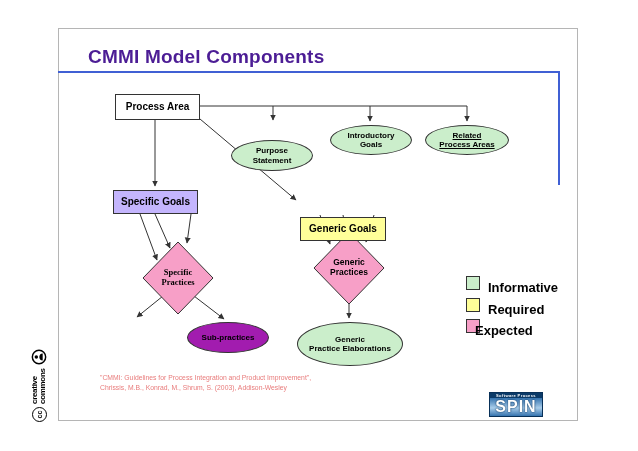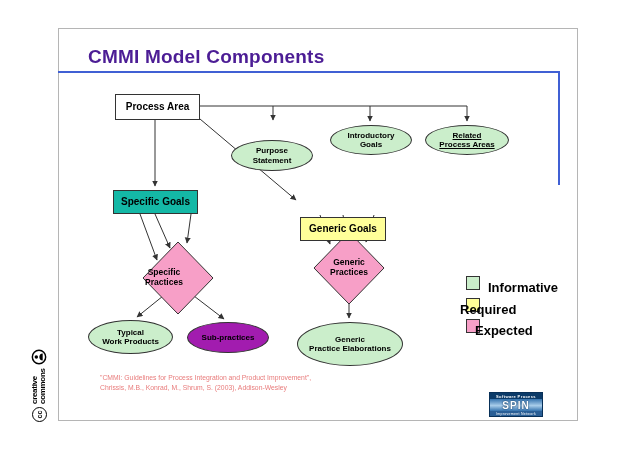--- a/index.html
+++ b/index.html
@@ -32,29 +32,29 @@
 
   #node-process-area { left: 115px; top: 94px; width: 85px; height: 26px; background: #fff; }
   #node-purpose      { left: 231px; top: 123px; width: 82px; height: 31px; margin-top: 17px; }
   #node-intro        { left: 330px; top: 125px; width: 82px; height: 30px; }
   #node-related      { left: 425px; top: 125px; width: 84px; height: 30px; text-decoration: underline; }
   #node-spec-goals   { left: 113px; top: 190px; width: 85px; height: 24px; }
   #node-gen-goals    { left: 300px; top: 190px; width: 86px; height: 24px; margin-top: 27px; }
   #node-twp          { left: 88px;  top: 320px; width: 85px; height: 34px; }
   #node-subp         { left: 187px; top: 322px; width: 82px; height: 31px; }
   #node-gpe          { left: 297px; top: 322px; width: 106px; height: 44px; }
-  #label-spec-practices { left: 129px; top: 267px; width: 70px; }
+  #label-spec-practices { left: 143px; top: 267px; width: 70px; font-family: Liberation Serif, serif; }
   #label-gen-practices  { left: 314px; top: 257px; width: 70px; }
 
   .legend-swatch { position: absolute; width: 14px; height: 14px; border: 1px solid #333; }
   .legend-label  { position: absolute; font-size: 13px; font-weight: bold; color: #000; }
   #sw-informative { left: 466px; top: 276px; }
   #lb-informative { left: 488px; top: 280px; }
   #sw-required    { left: 466px; top: 298px; }
-  #lb-required    { left: 460px; top: 302px; }
+  #lb-required    { left: 488px; top: 302px; }
   #sw-expected    { left: 466px; top: 319px; }
   #lb-expected    { left: 475px; top: 323px; }
 
   .citation {
     position: absolute; left: 100px; top: 373px;
     font-size: 6.8px; line-height: 1.4; color: #e87b7b;
   }
 
   
   .cc-wrap { position: absolute; left: 26px; top: 330px; width: 26px; height: 92px; }
@@ -72,21 +72,21 @@
 
   
   .spin {
     position: absolute; left: 489px; top: 392px; width: 54px; height: 25px;
     border: 1px solid #083058; display: flex; flex-direction: column; overflow: hidden;
   }
   .spin-top { height: 6px; background: #0b3a68; color: #fff; font-size: 4px; font-weight: bold;
     display: flex; align-items: center; justify-content: center; letter-spacing: 0.4px; }
   .spin-main { flex: 1; background: linear-gradient(180deg, #3573ae 0%, #a9cdea 55%, #3573ae 100%);
     display: flex; align-items: center; justify-content: center; }
-  .spin-main span { font-size: 10px; font-weight: bold; color: #fff; letter-spacing: 1px;
+  .spin-main span { font-size: 16px; font-weight: bold; color: #fff; letter-spacing: 1px;
     text-shadow: 0 0 1px #0b3a68, 0 0 2px #0b3a68; }
   .spin-bottom { height: 5px; background: #2a5f96; color: #fff; font-size: 3.5px;
     display: flex; align-items: center; justify-content: center; letter-spacing: 0.3px; }
 </style>
 </head>
 <body>
 
 <div class="canvas">
 
   <div class="slide"></div>
@@ -129,30 +129,28 @@
 
   <div class="node rect-node" id="node-process-area" style="background:#fff">Process Area</div>
 
   <div class="node ellipse-node" id="node-purpose" style="background-color: rgb(203, 238, 203);">Purpose
 Statement</div>
   <div class="node ellipse-node" id="node-intro" style="background-color: rgb(203, 238, 203);">Introductory
 Goals</div>
   <div class="node ellipse-node" id="node-related" style="background-color: rgb(203, 238, 203);">Related
 Process Areas</div>
 
-  <div class="node rect-node" id="node-spec-goals" style="background-color: #14b8a6;">Specific Goals</div>
+  <div class="node rect-node" id="node-spec-goals" style="background-color: #c4b5fd;">Specific Goals</div>
   <div class="node rect-node" id="node-gen-goals" style="background-color: rgb(255, 255, 153);">Generic Goals</div>
 
   <div class="diamond-label" id="label-spec-practices">Specific
 Practices</div>
   <div class="diamond-label" id="label-gen-practices">Generic
 Practices</div>
 
-  <div class="node ellipse-node" id="node-twp" style="background-color: rgb(203, 238, 203);">Typical
-Work Products</div>
   <div class="node ellipse-node" id="node-subp" style="background-color: #a21caf;">Sub-practices</div>
   <div class="node ellipse-node" id="node-gpe" style="background-color: rgb(203, 238, 203);">Generic
 Practice Elaborations</div>
 
   <div class="legend-swatch" id="sw-informative" style="background-color: rgb(203, 238, 203);"></div>
   <div class="legend-label" id="lb-informative">Informative</div>
   <div class="legend-swatch" id="sw-required" style="background-color: rgb(255, 255, 153);"></div>
   <div class="legend-label" id="lb-required">Required</div>
   <div class="legend-swatch" id="sw-expected" style="background-color: rgb(247, 159, 199);"></div>
   <div class="legend-label" id="lb-expected">Expected</div>

